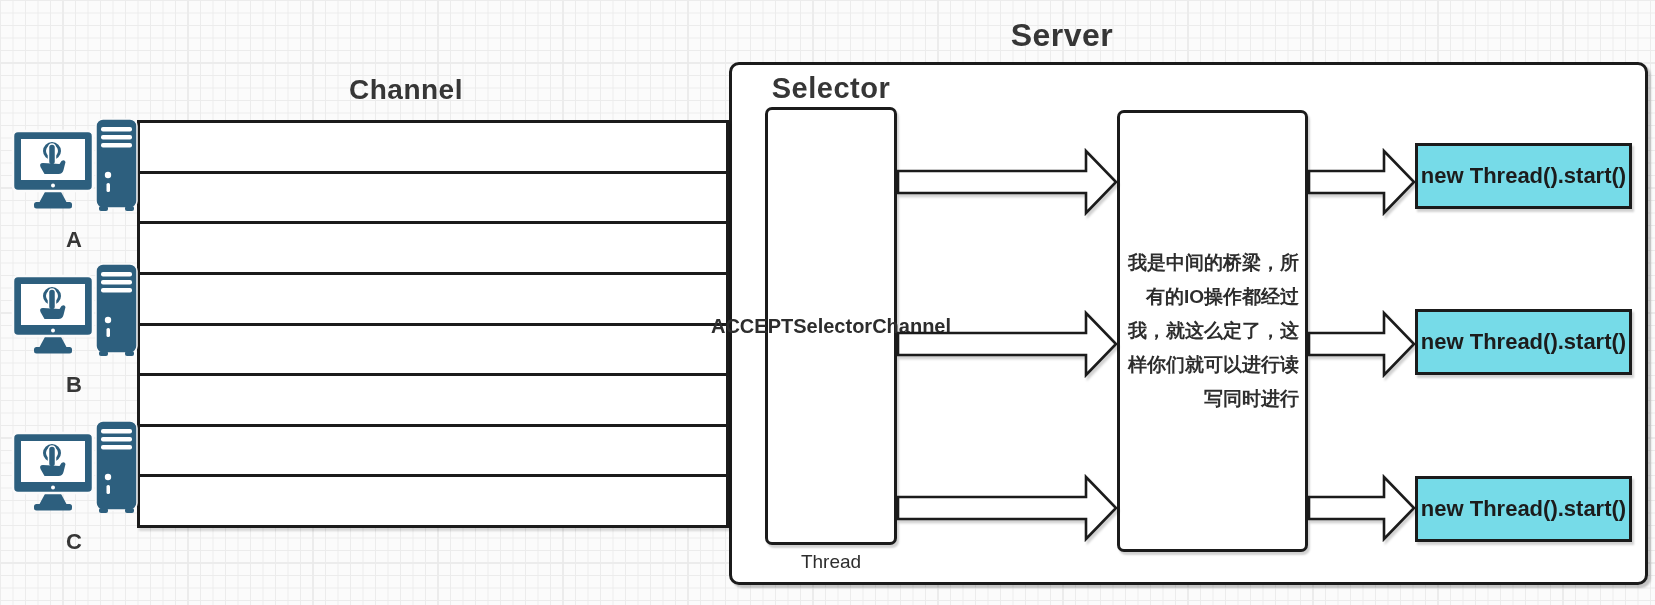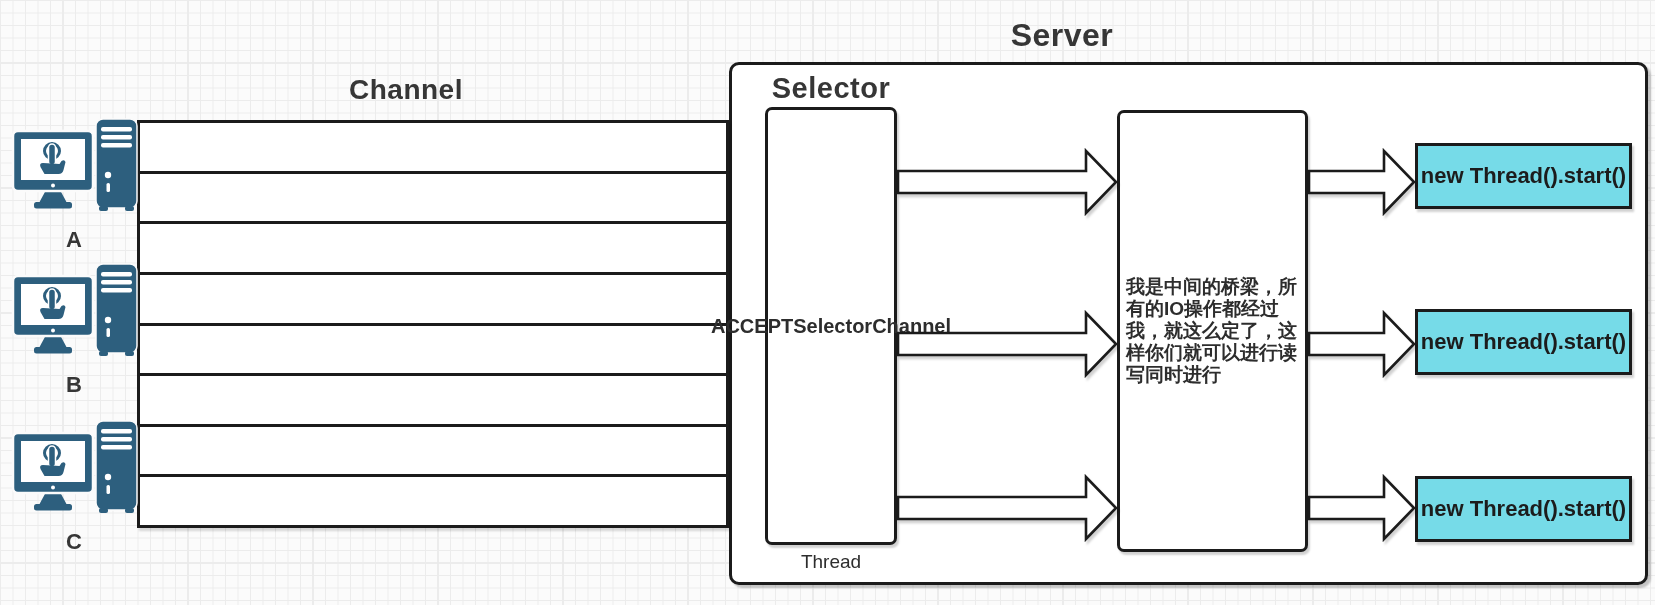--- a/index.html
+++ b/index.html
@@ -53,22 +53,22 @@
   .selector-box .evt{
     font-size:20px;font-weight:700;line-height:25px;color:var(--text);text-align:center;
   }
   .buffer-box{
     position:absolute;left:1117px;top:110px;width:191px;height:442px;
     background:#fff;border:3px solid var(--stroke);border-radius:7px;
     box-sizing:border-box;box-shadow:2px 3px 2px rgba(0,0,0,0.18);
     display:flex;align-items:center;justify-content:center;
   }
   .buffer-note{
-    font-size:19px;font-weight:700;line-height:22px;color:var(--text);
-    text-align:left;padding:0 6px;
+    font-size:19px;font-weight:700;line-height:34px;color:var(--text);
+    text-align:right;padding:0 6px;
   }
   .thread-label{
     position:absolute;left:765px;top:551px;width:132px;text-align:center;
     font-size:19px;font-weight:400;color:var(--text);
   }
   .thread-box{
     position:absolute;left:1415px;width:217px;height:66px;
     background:var(--accent);border:3px solid var(--stroke);box-sizing:border-box;
     box-shadow:2px 3px 2px rgba(0,0,0,0.18);
     display:flex;align-items:center;justify-content:center;

